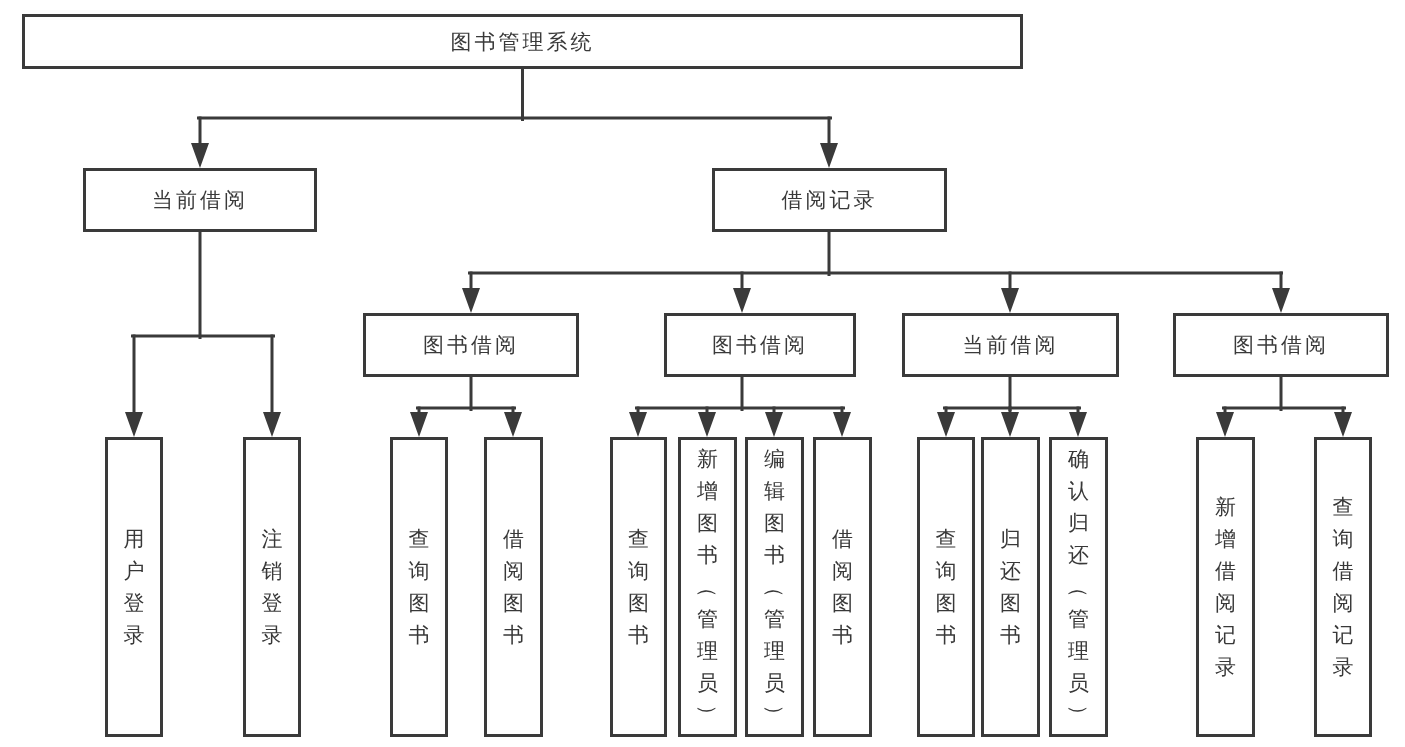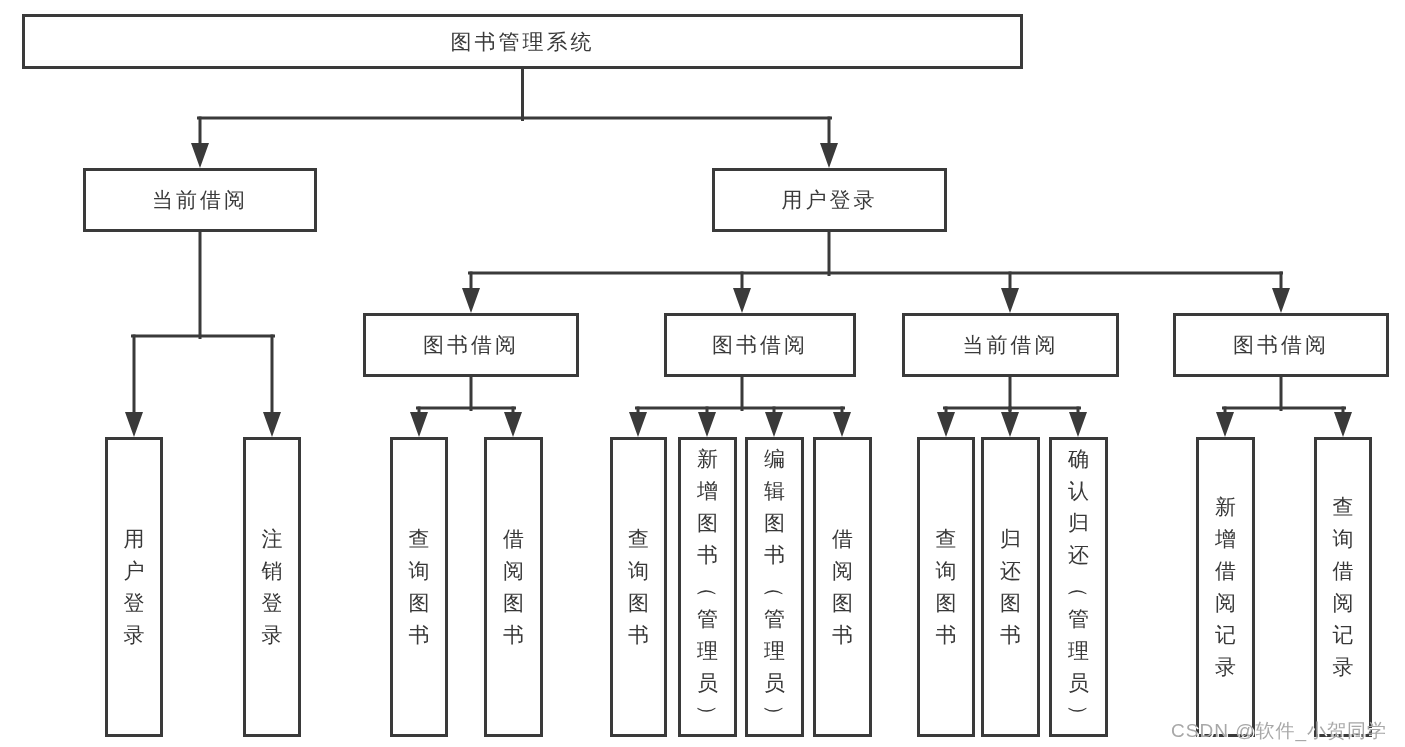--- a/index.html
+++ b/index.html
@@ -52,21 +52,21 @@
   </svg>
 
   <div class="box h" style="left:22px;top:14px;width:1001px;height:55px">
     <span class="lbl">图书管理系统</span>
   </div>
 
   <div class="box h" style="left:83px;top:168px;width:234px;height:64px">
     <span class="lbl">当前借阅</span>
   </div>
   <div class="box h" style="left:712px;top:168px;width:235px;height:64px">
-    <span class="lbl">用户登录</span>
+    <span class="lbl">借阅记录</span>
   </div>
 
   <div class="box h" style="left:363px;top:313px;width:216px;height:64px">
     <span class="lbl">图书借阅</span>
   </div>
   <div class="box h" style="left:664px;top:313px;width:192px;height:64px">
     <span class="lbl">图书借阅</span>
   </div>
   <div class="box h" style="left:902px;top:313px;width:217px;height:64px">
     <span class="lbl">当前借阅</span>
@@ -196,15 +196,14 @@
     <span class="lbl vtext">
         <span class="vchar">查</span>
         <span class="vchar">询</span>
         <span class="vchar">借</span>
         <span class="vchar">阅</span>
         <span class="vchar">记</span>
         <span class="vchar">录</span>
       </span>
   </div>
 
-  <div class="watermark">CSDN @软件_小贺同学</div>
 
 </div>
 
 </body></html>

